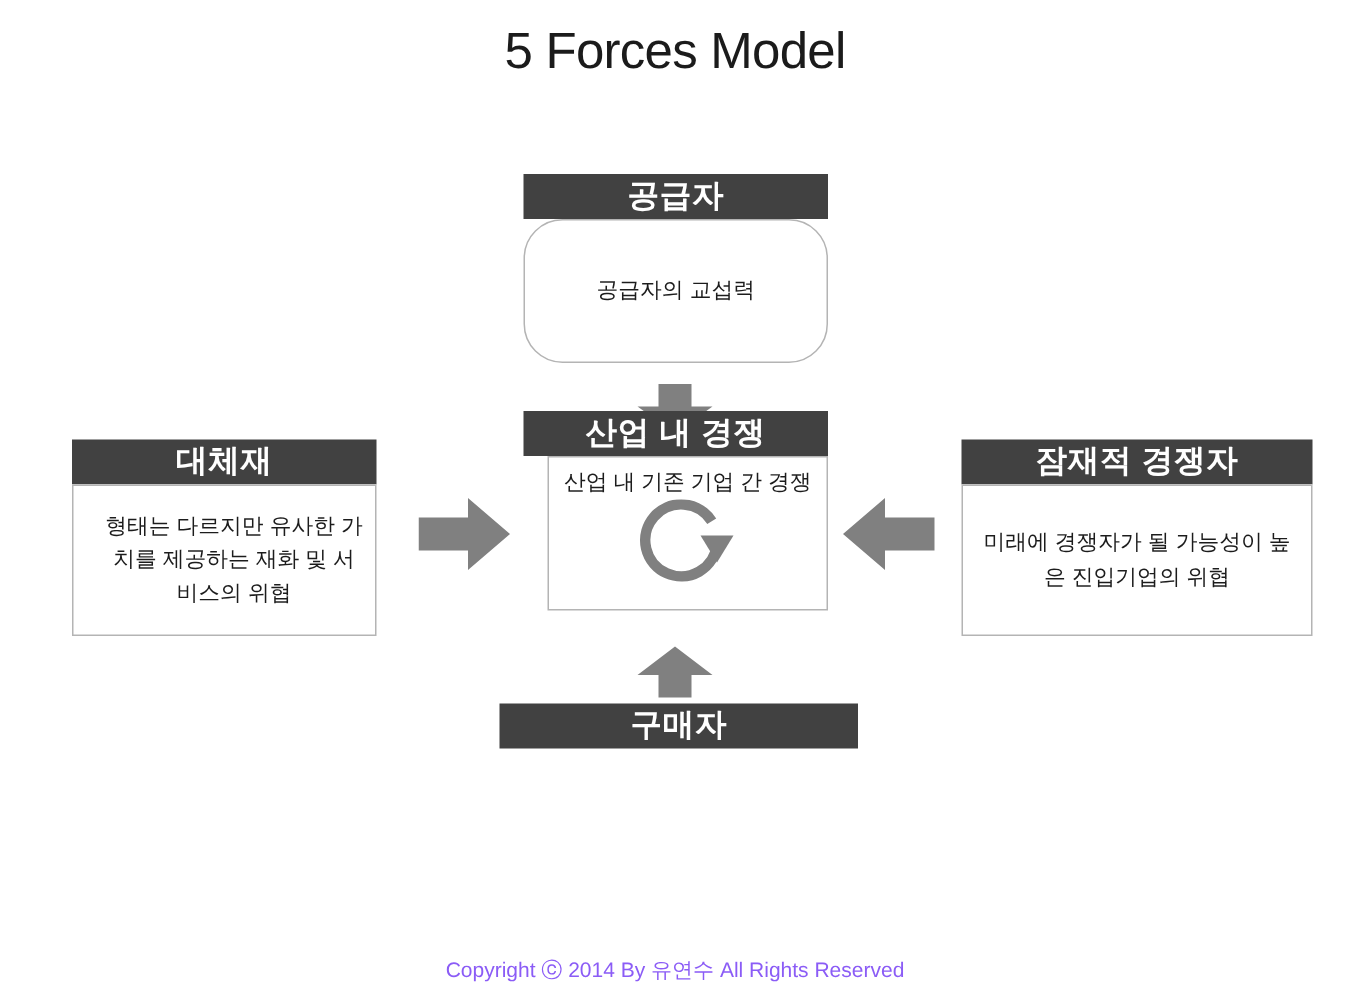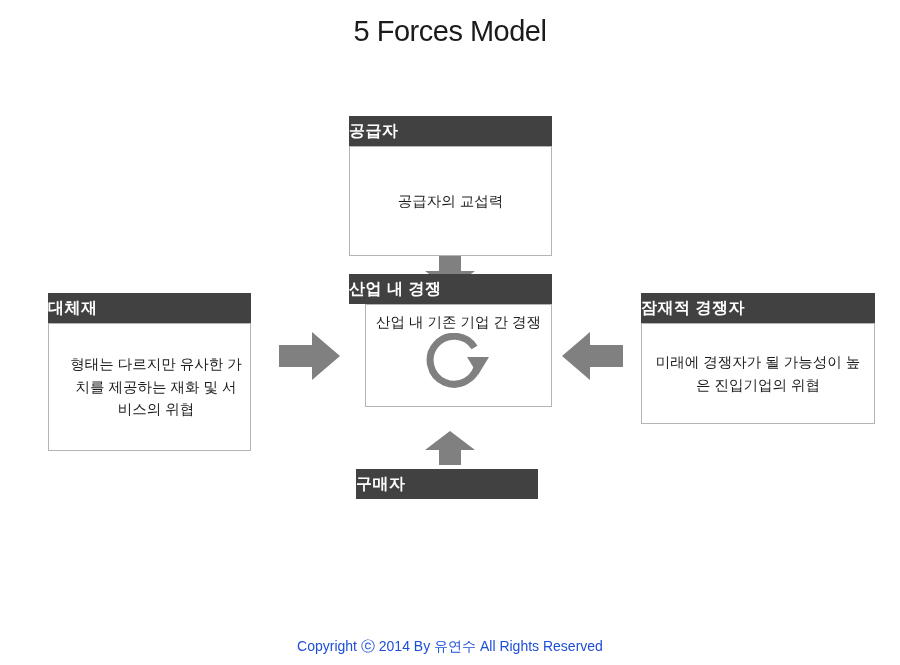--- a/index.html
+++ b/index.html
@@ -17,37 +17,37 @@
     -webkit-font-smoothing: antialiased;
   }
 
   
   #title {
     position: absolute;
     left: 0;
     top: 14px;
     width: 900px;
     text-align: center;
-    font-size: 29px;
+    font-size: 34px;
     font-weight: 400;
     letter-spacing: -0.5px;
     color: #1b1b1b;
     line-height: 1.2;
   }
 
   
   .force-box {
     position: absolute;
   }
   .force-header {
     background: #414141;
     color: #ffffff;
     font-weight: bold;
-    text-align: left;
-    font-size: 16px;
+    text-align: center;
+    font-size: 21px;
     line-height: 30px;
     height: 30px;
     box-sizing: border-box;
     letter-spacing: 0.5px;
   }
   .force-body {
     background: #ffffff;
     border: 1px solid #b4b4b4;
     box-sizing: border-box;
     text-align: center;
@@ -57,32 +57,32 @@
     display: flex;
     justify-content: center;
     padding: 6px 7px;
   }
   .force-body.center-v { align-items: center; }
   .force-body.top-v { align-items: flex-start; }
   .body-text { width: 100%; }
 
   
   #box-supplier   { left: 349px; top: 116px; width: 203px; }
-  #box-supplier   .force-body { height: 110px; }
+  #box-supplier   .force-body { height: 96px; border-radius: 26px; }
 
   #box-rivalry    { left: 349px; top: 274px; width: 203px; }
   #box-rivalry    .force-body { height: 103px; position: relative; margin-left: 16px; }
 
   #box-substitute { left: 48px; top: 293px; width: 203px; }
-  #box-substitute .force-body { height: 128px; padding-left: 20px; }
+  #box-substitute .force-body { height: 101px; padding-left: 20px; }
 
   #box-entrant    { left: 641px; top: 293px; width: 234px; }
   #box-entrant    .force-body { height: 101px; }
 
-  #box-buyer      { left: 356px; top: 469px; width: 182px; }
+  #box-buyer      { left: 333px; top: 469px; width: 239px; }
   #box-buyer      .force-body { height: 110px; }
 
   
   #rivalry-cycle {
     position: absolute;
     left: 50%;
     transform: translateX(-50%);
     top: 28px;
     width: 66px;
     height: 62px;
@@ -96,21 +96,21 @@
   #arrow-entrant-left     { left: 562px; top: 331px; width: 62px; height: 50px; }
 
   
   #footer {
     position: absolute;
     left: 0;
     top: 638px;
     width: 900px;
     text-align: center;
     font-size: 14px;
-    color: #1d4ed8;
+    color: #8b5cf6;
   }
 </style>
 </head>
 <body>
 
 <div id="title">5 Forces Model</div>
 
 <div class="force-box" id="box-supplier">
   <div class="force-header">공급자</div>
   <div class="force-body center-v">

